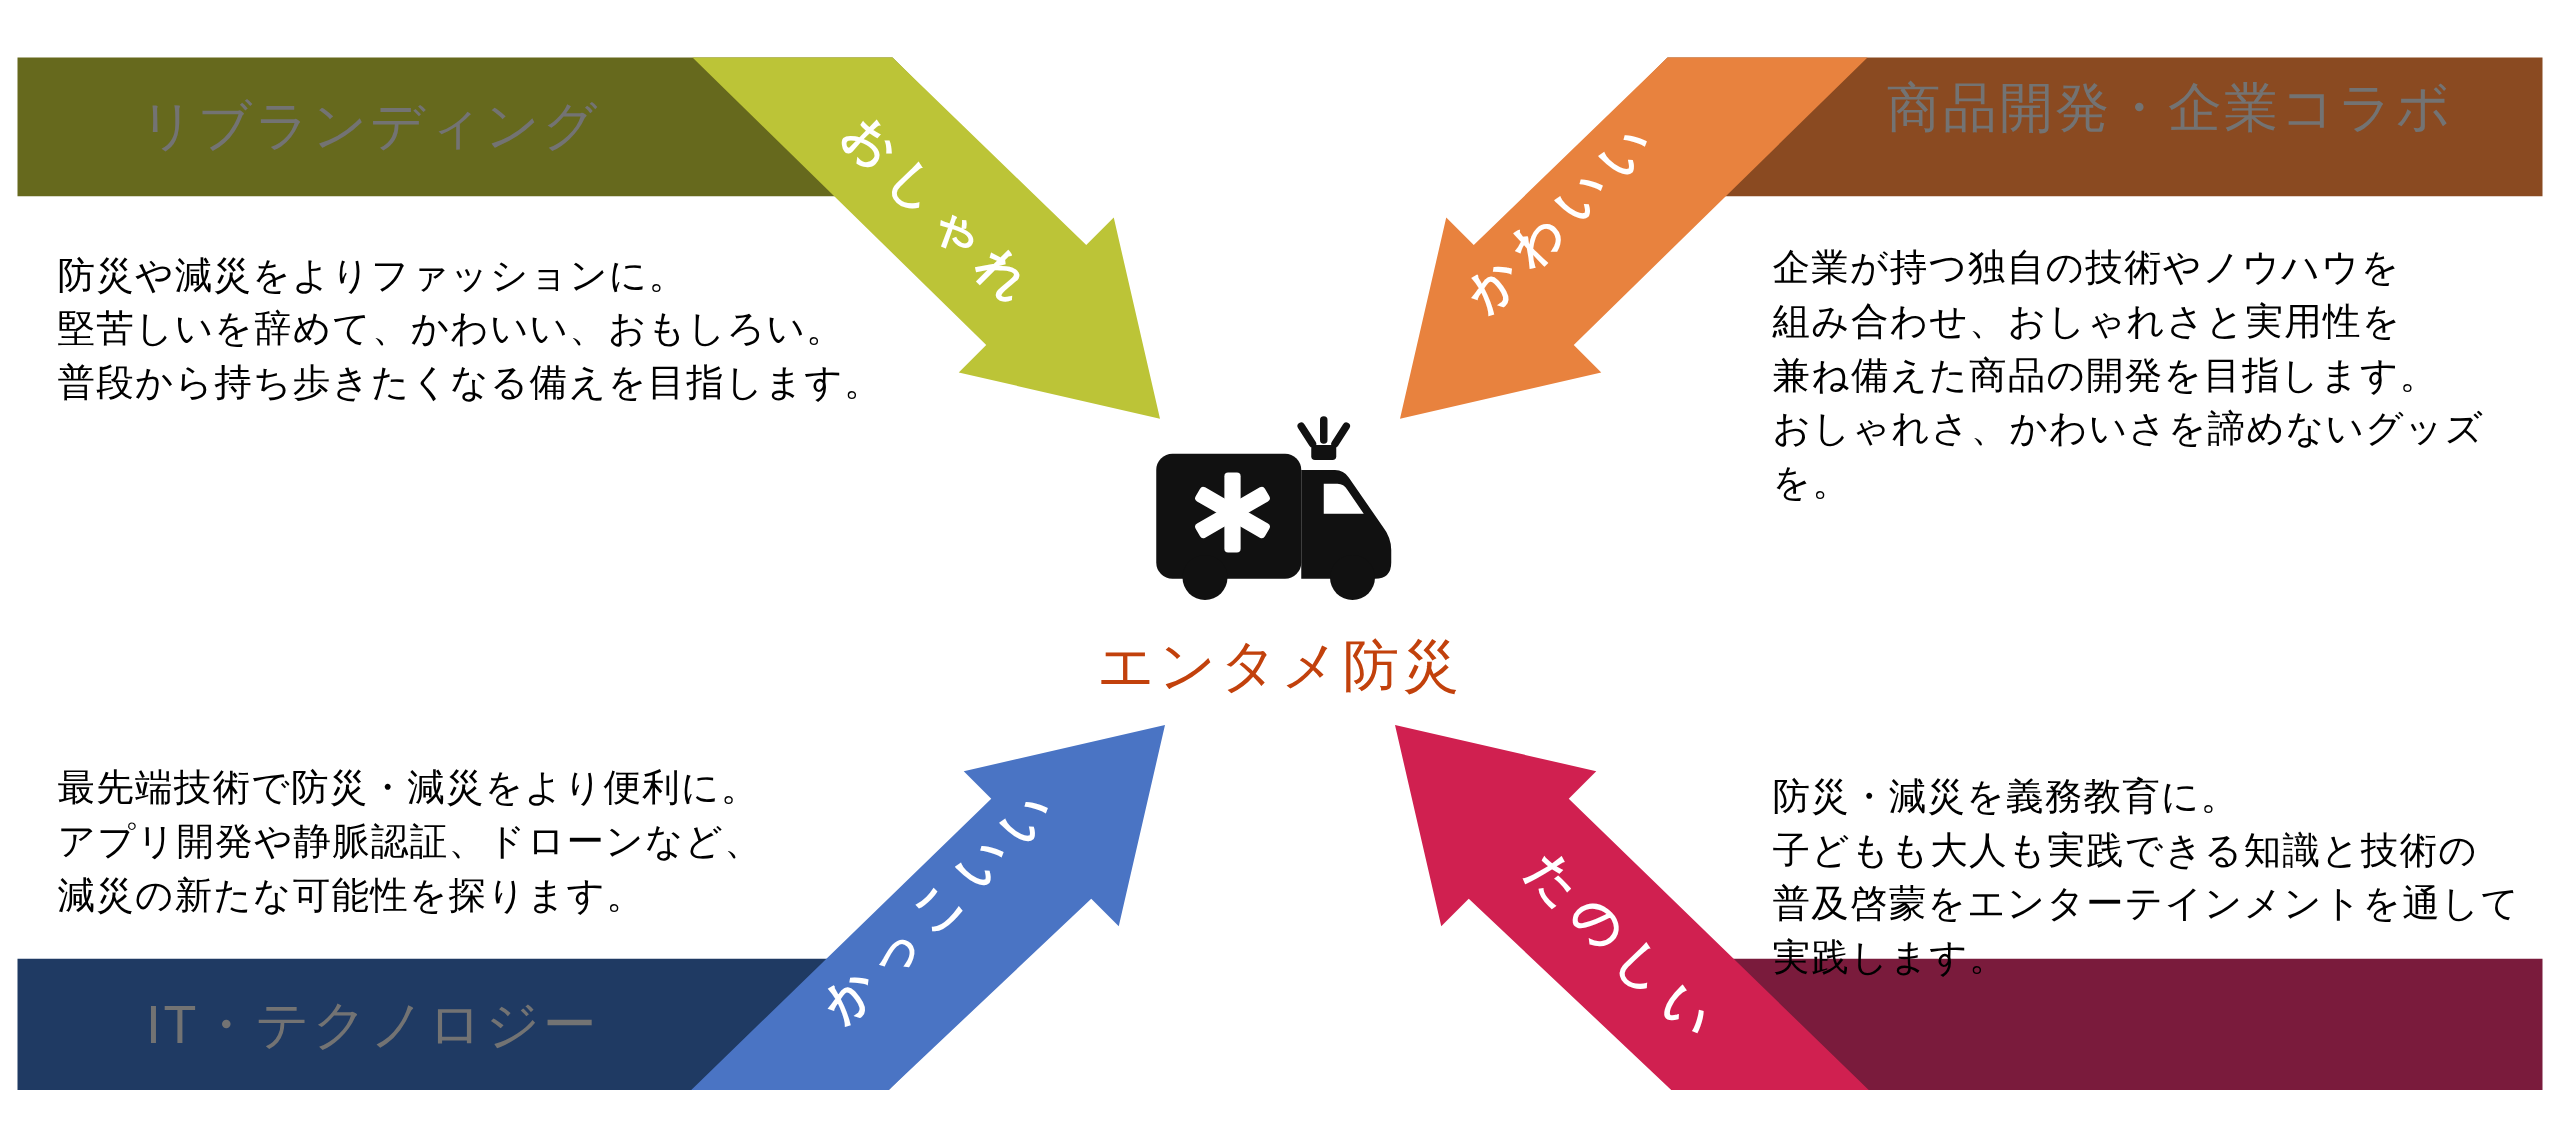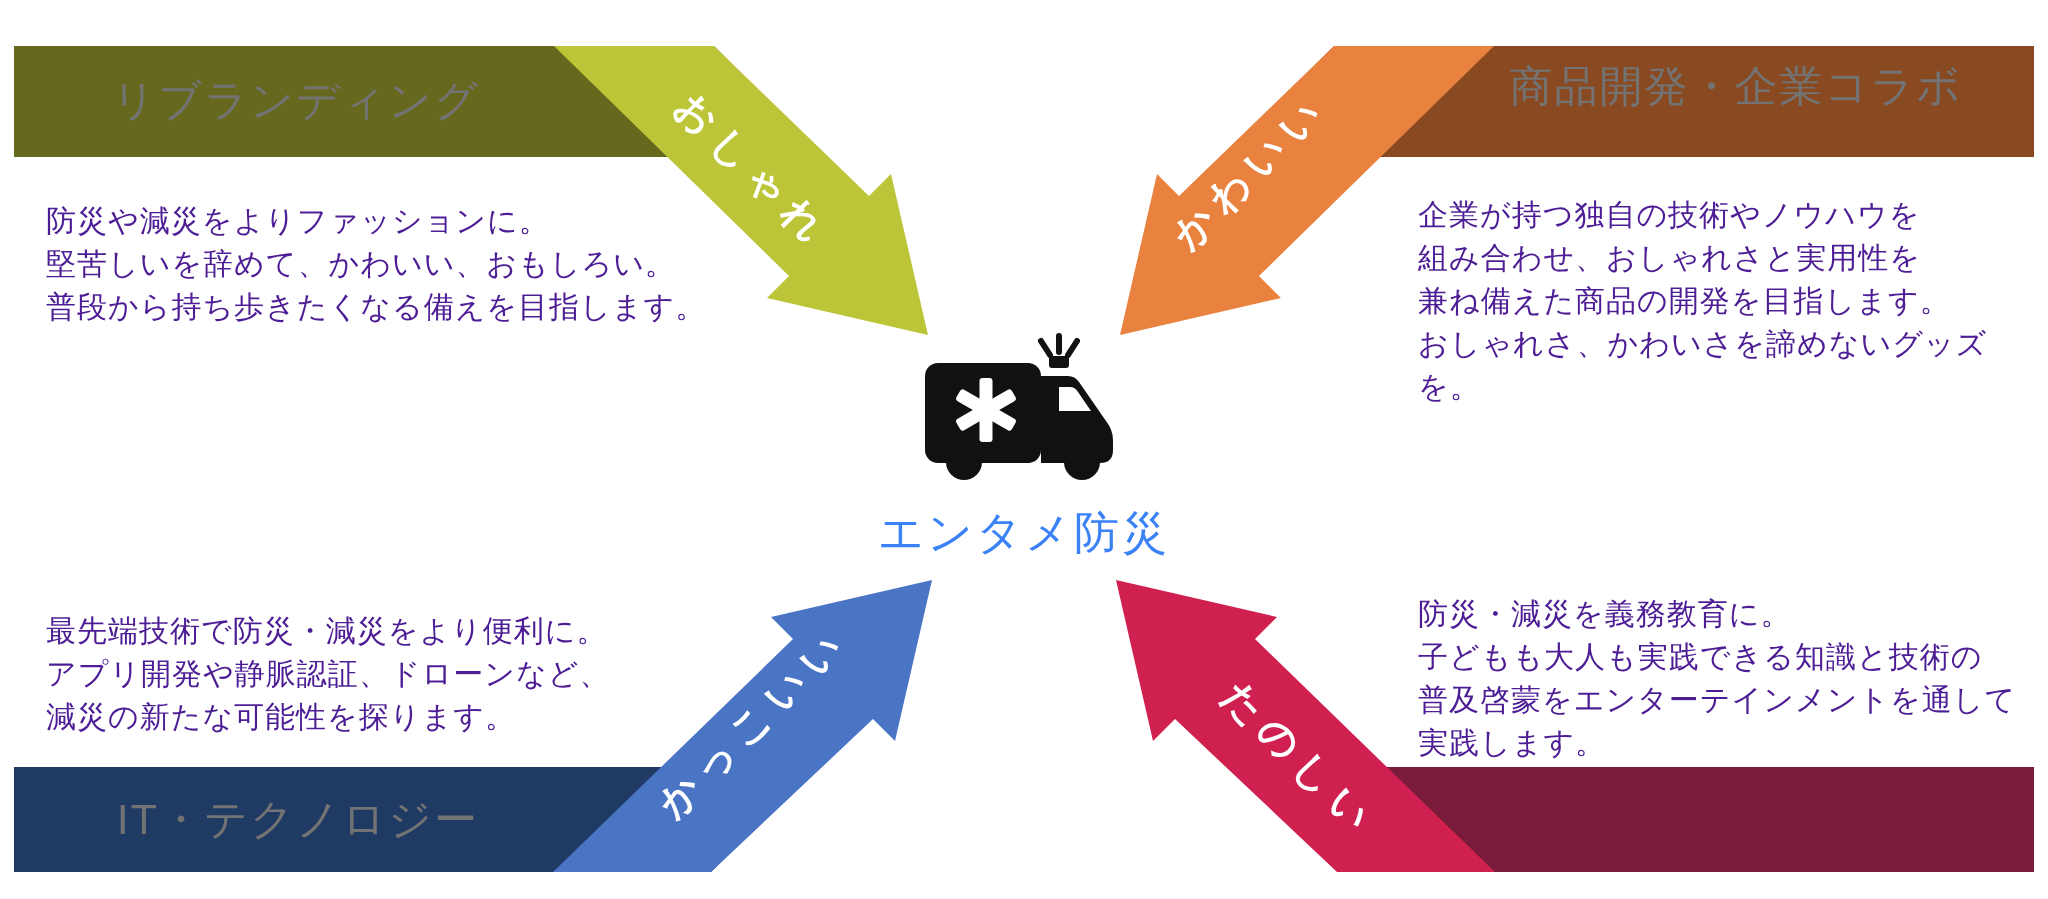--- a/index.html
+++ b/index.html
@@ -31,35 +31,35 @@
     color: #ffffff;
     font-size: 40px;
     font-weight: 600;
     letter-spacing: 9px;
     white-space: nowrap;
   }
   .arrow-label.rot-cw  { transform: translate(-50%, -50%) rotate(45deg); }
   .arrow-label.rot-ccw { transform: translate(-50%, -50%) rotate(-45deg); }
   .desc {
     position: absolute;
-    color: #4c1d95;
+    color: #000000;
     font-size: 30px;
     line-height: 43px;
     letter-spacing: 1px;
     white-space: pre-line;
   }
   .desc-tl { left: 46px;   top: 199px; }
   .desc-tr { left: 1418px; top: 193px; }
   .desc-bl { left: 46px;   top: 609px; }
-  .desc-br { left: 1418px; top: 592px; }
+  .desc-br { left: 1418px; top: 616px; }
   .center-label {
     position: absolute;
     left: 1024px; top: 533px;
     transform: translate(-50%, -50%);
-    color: #3b82f6;
+    color: #c2410c;
     font-size: 45px;
     font-weight: 500;
     letter-spacing: 3px;
     white-space: nowrap;
   }
   .ambulance {
     position: absolute;
     left: 922px; top: 332px;
     width: 200px; height: 152px;
   }

